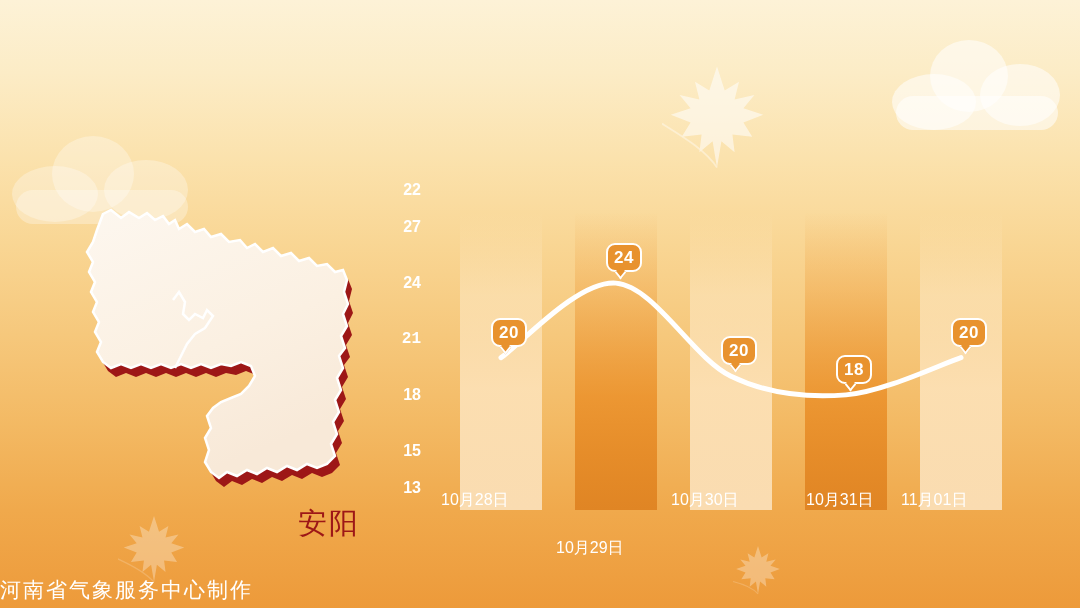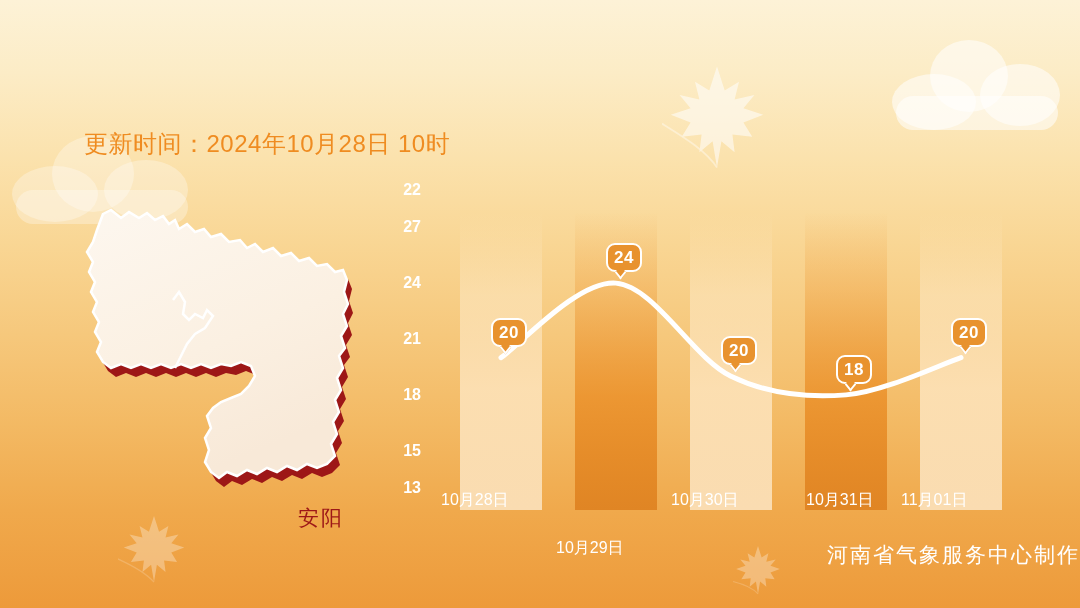--- a/index.html
+++ b/index.html
@@ -62,21 +62,21 @@
     position: absolute;
     left: 55px;
     top: 196px;
     width: 340px;
     height: 350px;
   }
   #map-label {
     position: absolute;
     left: 243px;
     top: 308px;
-    font-size: 21px;
+    font-size: 29px;
     color: #9d1717;
     letter-spacing: 2px;
     font-weight: normal;
   }
 
   
   #chart {
     position: absolute;
     left: 415px;
     top: 190px;
@@ -160,23 +160,23 @@
     border-right: 2px solid #ffffff;
     border-bottom: 2px solid #ffffff;
     box-sizing: border-box;
     transform: rotate(45deg) skew(6deg,6deg);
   }
 
   
   .footer {
     position: absolute;
     left: 0;
-    top: 541px;
+    top: 576px;
     width: 1080px;
-    text-align: right;
+    text-align: left;
     font-size: 21px;
     color: #ffffff;
     letter-spacing: 2px;
   }
 </style>
 </head>
 <body>
 
 <div id="stage">
 
@@ -202,21 +202,20 @@
   <svg class="deco leaf-svg" style="left:118px; top:512px; width:72px; height:74px; opacity:0.30;" viewBox="0 0 100 100">
     <path fill="#ffffff" d="M50 4 L57 26 L70 18 L66 34 L84 30 L74 42 L92 48 L74 55 L82 68 L64 66 L66 82 L54 72 L50 96 L46 72 L34 82 L36 66 L18 68 L26 55 L8 48 L26 42 L16 30 L34 34 L30 18 L43 26 Z"></path>
     <path stroke="#ffffff" stroke-width="1.8" fill="none" opacity="0.6" d="M50 96 C 38 82, 14 70, -4 62"></path>
   </svg>
 
   <svg class="deco leaf-svg" style="left:732px; top:542px; width:52px; height:56px; opacity:0.30;" viewBox="0 0 100 100">
     <path fill="#ffffff" d="M50 4 L57 26 L70 18 L66 34 L84 30 L74 42 L92 48 L74 55 L82 68 L64 66 L66 82 L54 72 L50 96 L46 72 L34 82 L36 66 L18 68 L26 55 L8 48 L26 42 L16 30 L34 34 L30 18 L43 26 Z"></path>
     <path stroke="#ffffff" stroke-width="2.2" fill="none" opacity="0.6" d="M50 96 C 40 84, 18 76, 2 72"></path>
   </svg>
 
-  <div class="subtitle">更新时间：2024年10月28日 10时</div>
 
   <div id="map-wrap">
     <svg width="340" height="350" viewBox="0 0 340 350">
       <defs>
         <linearGradient id="mapfill" x1="0" y1="0" x2="0.4" y2="1">
           <stop offset="0%" stop-color="#fdf7ef"></stop>
           <stop offset="60%" stop-color="#fbf0e2"></stop>
           <stop offset="100%" stop-color="#f8e9d8"></stop>
         </linearGradient>
       </defs>
@@ -260,21 +259,21 @@
         <div class="band dark" style="left: 160px;"></div>
         <div class="band light" style="left: 275px;"></div>
         <div class="band dark" style="left: 390px;"></div>
         <div class="band light" style="left: 505px;"></div>
       </div>
 
     <div id="yaxis">
         <div class="ytick" style="top: 0px;">22</div>
         <div class="ytick" style="top: 37.25px;">27</div>
         <div class="ytick" style="top: 93.125px;">24</div>
-        <div class="ytick" style="top: 149px;">21</div>
+        <div class="ytick" style="top: 149px; font-family: Liberation Mono, monospace;">21</div>
         <div class="ytick" style="top: 204.875px;">18</div>
         <div class="ytick" style="top: 260.75px;">15</div>
         <div class="ytick" style="top: 298px;">13</div>
       </div>
 
     <div id="xaxis">
         <div class="xtick" style="left: 26px;">10月28日</div>
         <div class="xtick" style="left: 141px; margin-top: 48px;">10月29日</div>
         <div class="xtick" style="left: 256px;">10月30日</div>
         <div class="xtick" style="left: 391px;">10月31日</div>

